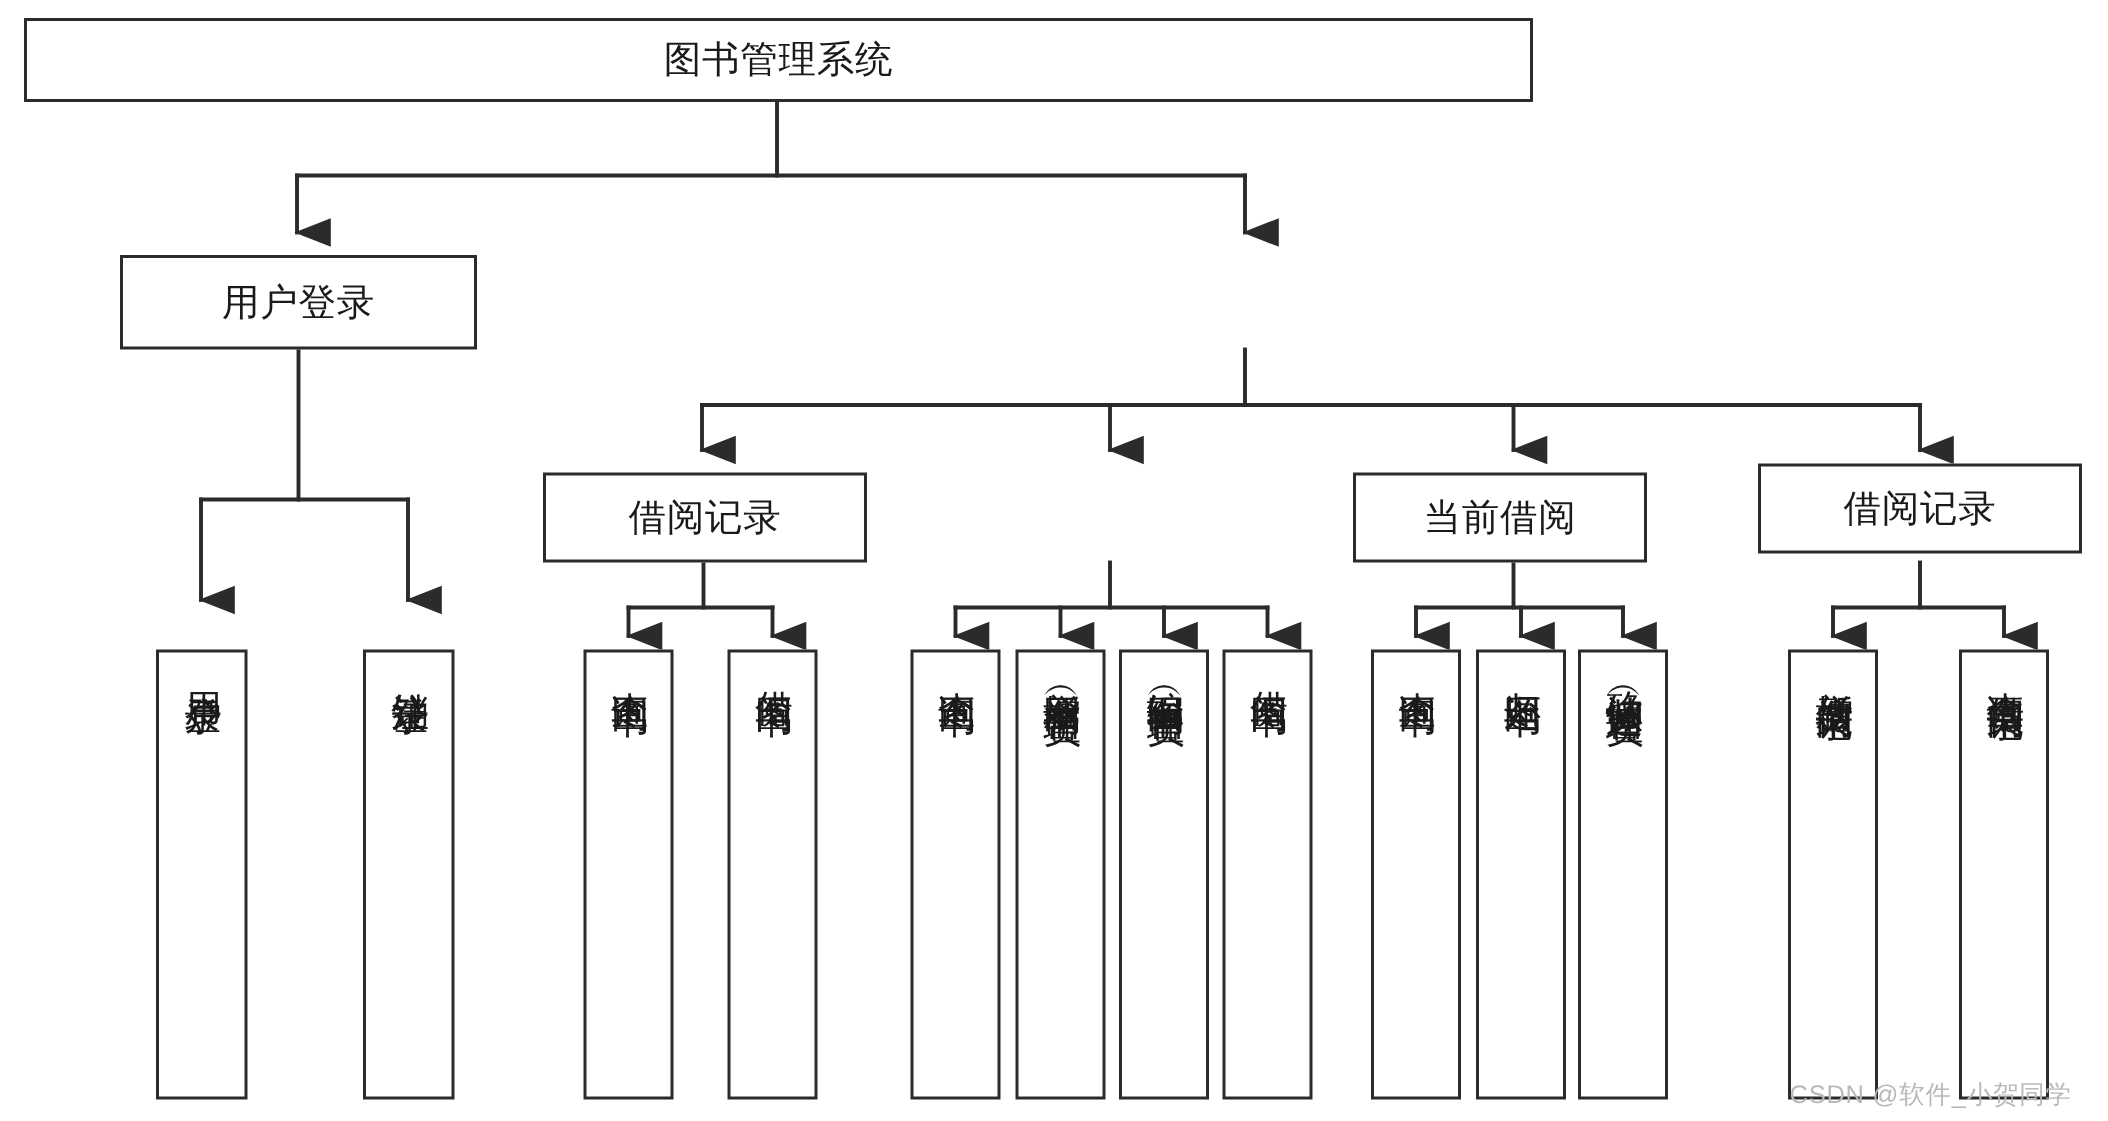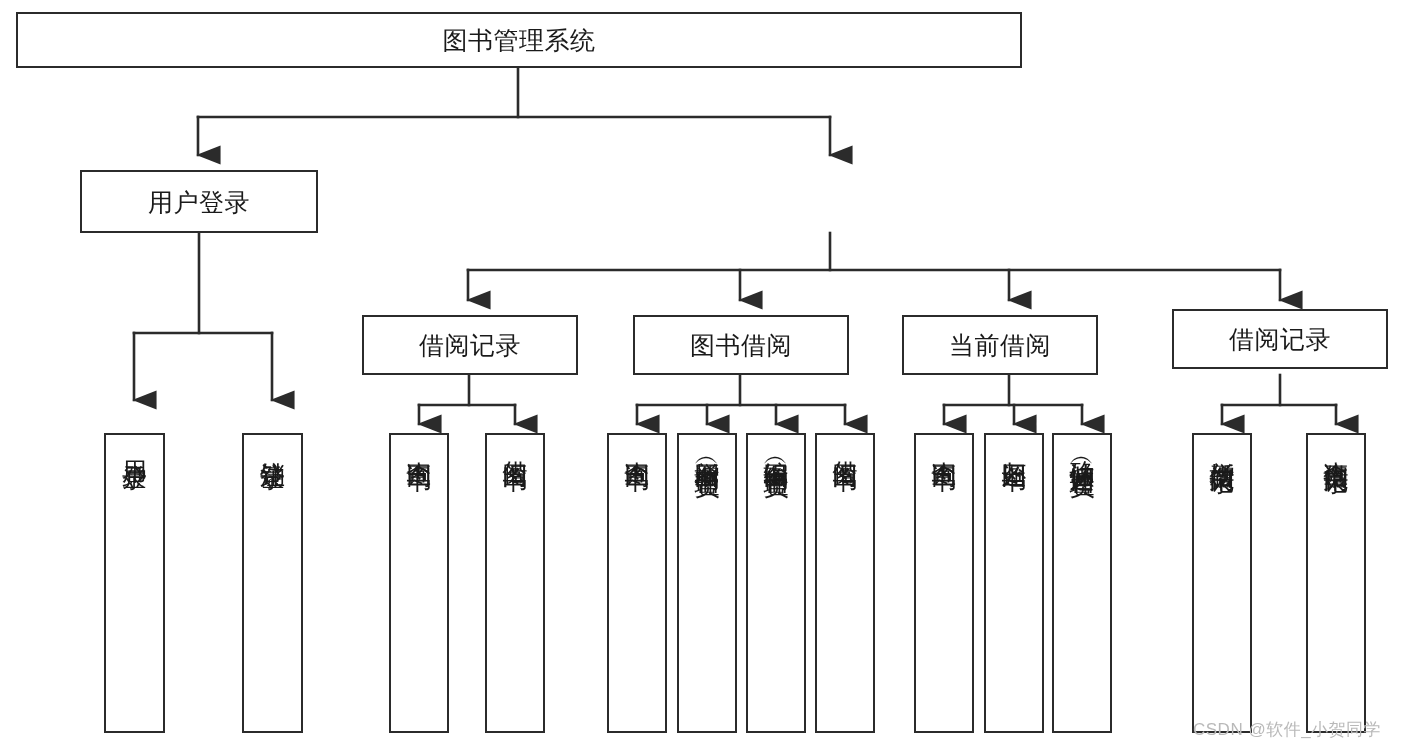--- a/index.html
+++ b/index.html
@@ -133,23 +133,20 @@
     <span class="label">图书管理系统</span>
   </div>
 
   <div class="node horizontal" style="left:80px; top:170px; width:238px; height:63px;">
     <span class="label">用户登录</span>
   </div>
 
   <div class="node horizontal" style="left:362px; top:315px; width:216px; height:60px;">
     <span class="label">借阅记录</span>
   </div>
-  <div class="node horizontal" style="left:633px; top:315px; width:216px; height:60px;">
-    <span class="label">图书借阅</span>
-  </div>
   <div class="node horizontal" style="left:902px; top:315px; width:196px; height:60px;">
     <span class="label">当前借阅</span>
   </div>
   <div class="node horizontal" style="left:1172px; top:309px; width:216px; height:60px;">
     <span class="label">借阅记录</span>
   </div>
 
   <div class="node vertical" style="left:104px; top:433px; width:61px; height:300px;">
     <span class="label">用户登录</span>
   </div>

